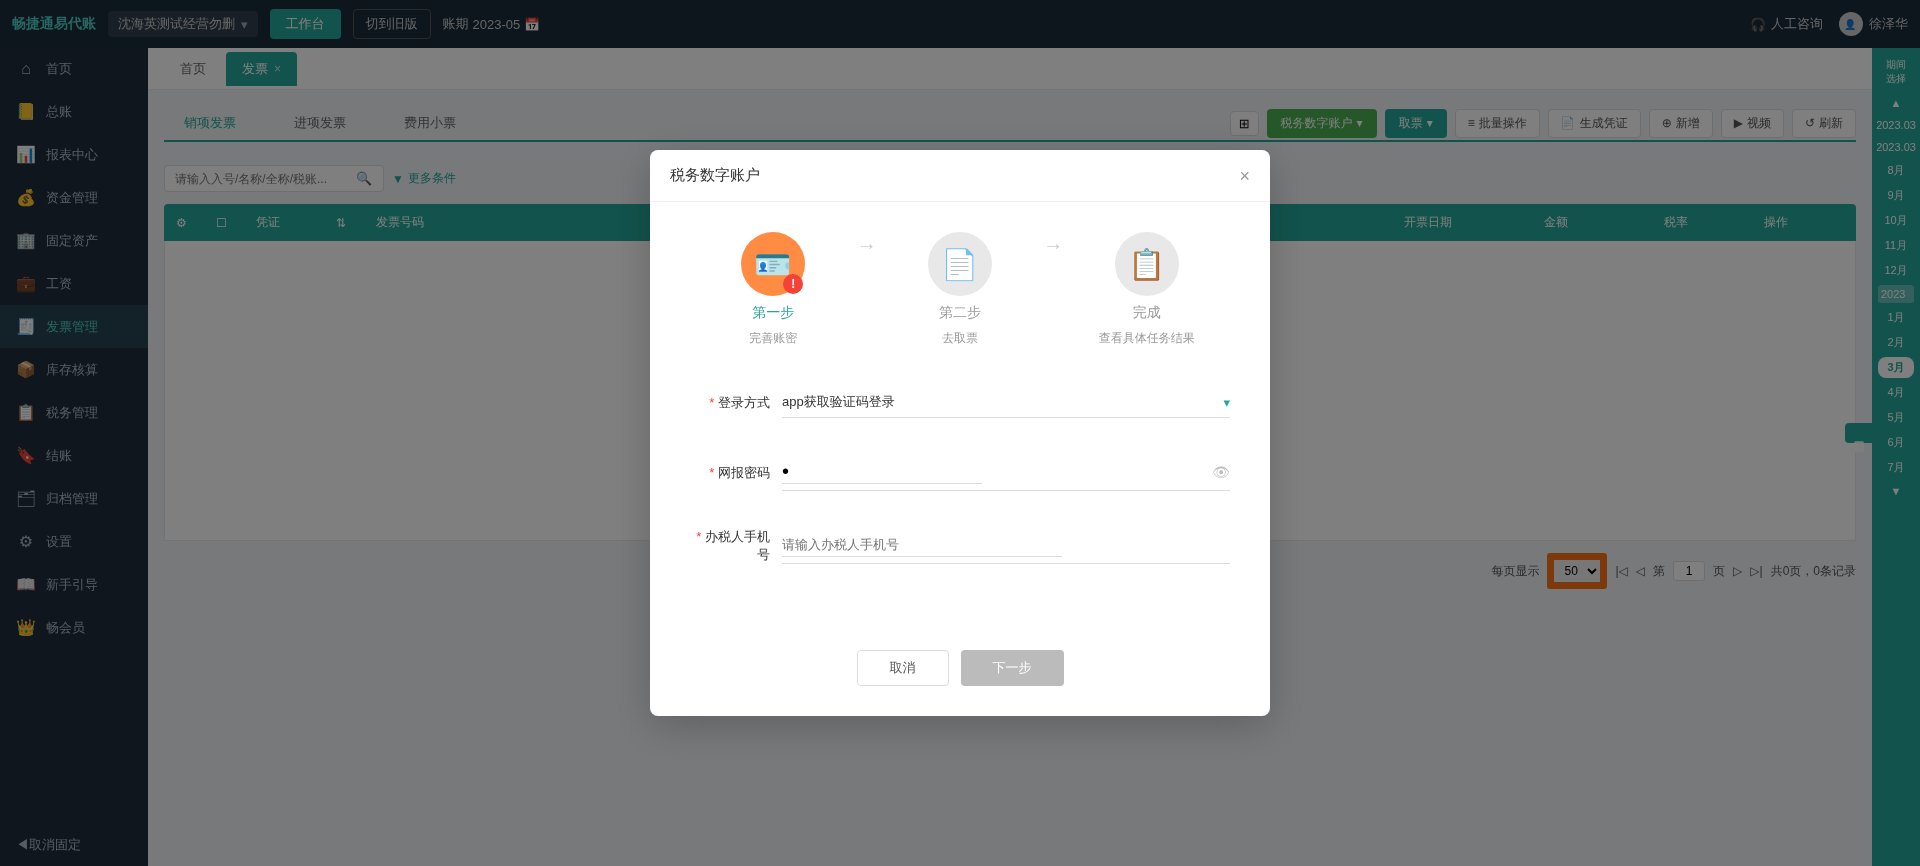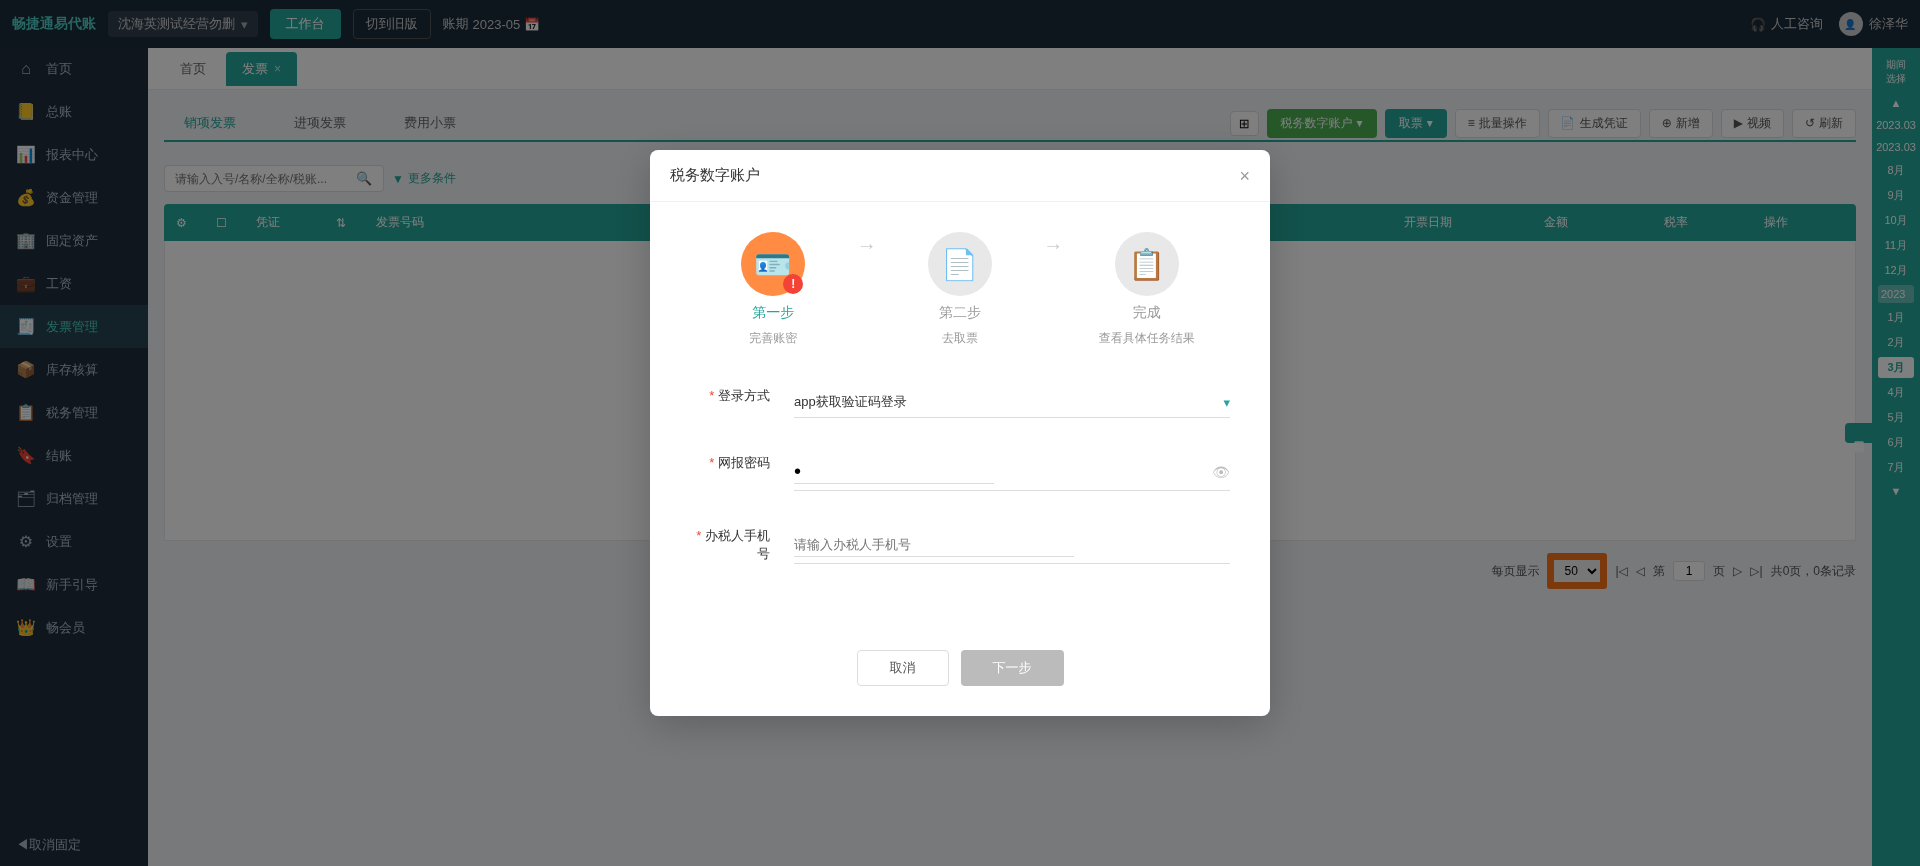--- a/index.html
+++ b/index.html
@@ -79,21 +79,21 @@
     .step-icon { width: 64px; height: 64px; border-radius: 50%; display: flex; align-items: center; justify-content: center; font-size: 28px; position: relative; }
     .step-icon.active { background: #ff8c42; }
     .step-icon.inactive { background: #e8e8e8; }
     .step-badge { position: absolute; bottom: 2px; right: 2px; width: 20px; height: 20px; background: #f44336; border-radius: 50%; display: flex; align-items: center; justify-content: center; color: white; font-size: 12px; font-weight: bold; }
     .step-label { font-size: 14px; color: #26a69a; font-weight: 500; }
     .step-label.inactive { color: #999; }
     .step-desc { font-size: 12px; color: #999; }
     .step-arrow { display: flex; align-items: center; padding-bottom: 30px; color: #ccc; font-size: 20px; }
 
     
-    .form-row { display: flex; margin-bottom: 36px; gap: 24px; }
+    .form-row { display: flex; align-items: center; margin-bottom: 36px; gap: 12px; }
     .form-label { font-size: 13px; color: #333; width: 80px; text-align: right; flex-shrink: 0; }
     .form-control { flex: 1; display: flex; align-items: center; border: none; border-bottom: 1px solid #ddd; padding: 6px 0; font-size: 13px; position: relative; }
     .form-select { flex: 1; display: flex; align-items: center; justify-content: space-between; border: none; border-bottom: 1px solid #ddd; padding: 6px 0; font-size: 13px; cursor: pointer; }
     .eye-icon { color: #bbb; cursor: pointer; font-size: 14px; margin-left: auto; }
 
     
     .btn-cancel { padding: 8px 32px; border: 1px solid #ddd; border-radius: 4px; background: white; cursor: pointer; color: #555; font-size: 13px; }
     .btn-next { padding: 8px 32px; border: none; border-radius: 4px; background: #bbb; cursor: pointer; color: white; font-size: 13px; }
   </style>
 </head>
@@ -303,21 +303,21 @@
       <div style="color:#fff; font-size:11px; padding:3px; text-align:center;">2023.03</div>
       <div style="color:#fff; font-size:11px; padding:3px; text-align:center;">2023.03</div>
       <div style="color:#fff; font-size:11px; padding:3px; text-align:center;">8月</div>
       <div style="color:#fff; font-size:11px; padding:3px; text-align:center;">9月</div>
       <div style="color:#fff; font-size:11px; padding:3px; text-align:center;">10月</div>
       <div style="color:#fff; font-size:11px; padding:3px; text-align:center;">11月</div>
       <div style="color:#fff; font-size:11px; padding:3px; text-align:center;">12月</div>
       <div style="background:rgba(255,255,255,0.3); color:#fff; font-size:11px; padding:3px; text-align:left; border-radius:3px; width:36px;">2023</div>
       <div style="color:#fff; font-size:11px; padding:3px; text-align:center;">1月</div>
       <div style="color:#fff; font-size:11px; padding:3px; ">2月</div>
-      <div style="background:white; color:#26a69a; font-size:11px; padding:3px; text-align:center; border-radius:3px; width:36px; font-weight:bold;">3月</div>
+      <div style="background:white; color:#26a69a; font-size:11px; padding:3px; text-align:center; border-radius:8px; width:36px; font-weight:bold;">3月</div>
       <div style="color:#fff; font-size:11px; padding:3px; text-align:center;">4月</div>
       <div style="color:#fff; font-size:11px; padding:3px; text-align:center;">5月</div>
       <div style="color:#fff; font-size:11px; padding:3px; text-align:center;">6月</div>
       <div style="color:#fff; font-size:11px; padding:3px; text-align:center;">7月</div>
       <div style="color:white; font-size:11px; padding:3px; cursor:pointer; text-align:center;">▼</div>
     </div>
   </div>
 </div>
 
 <div style="position:fixed; right:48px; top:50%; transform:translateY(-50%); background:#26a69a; color:white; writing-mode:vertical-rl; text-orientation:mixed; padding:10px 6px; font-size:11px; cursor:pointer; border-radius:4px 0 0 4px; z-index:100;">

